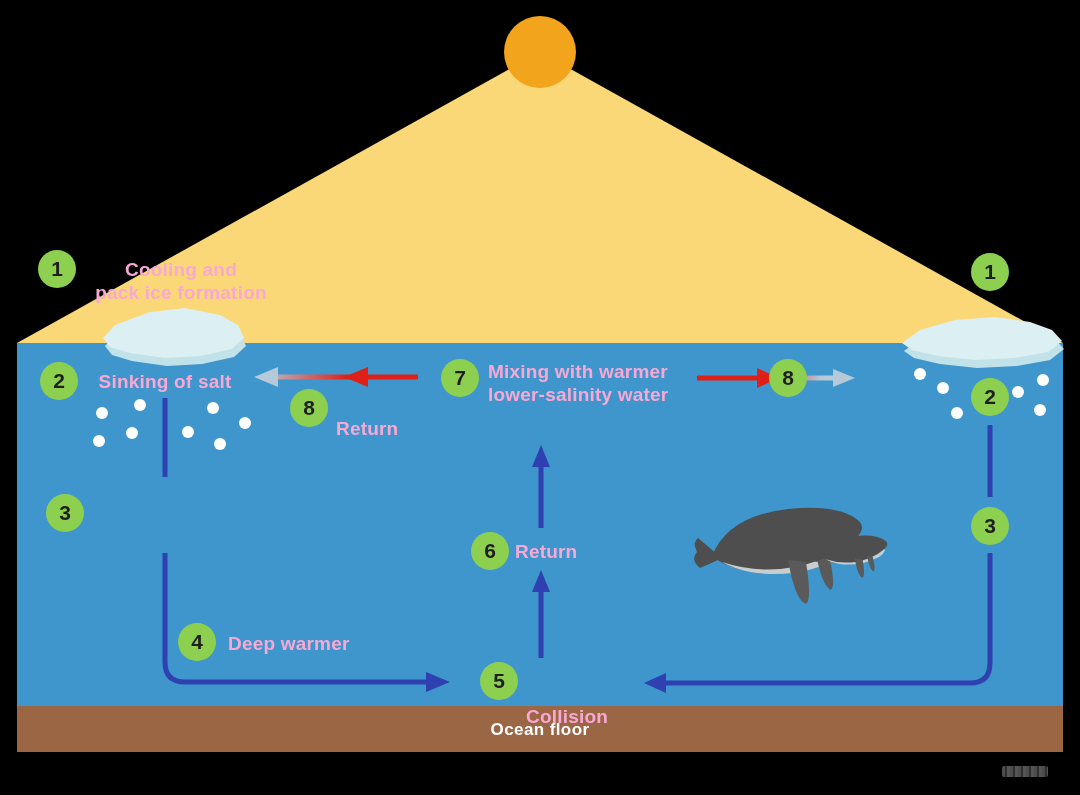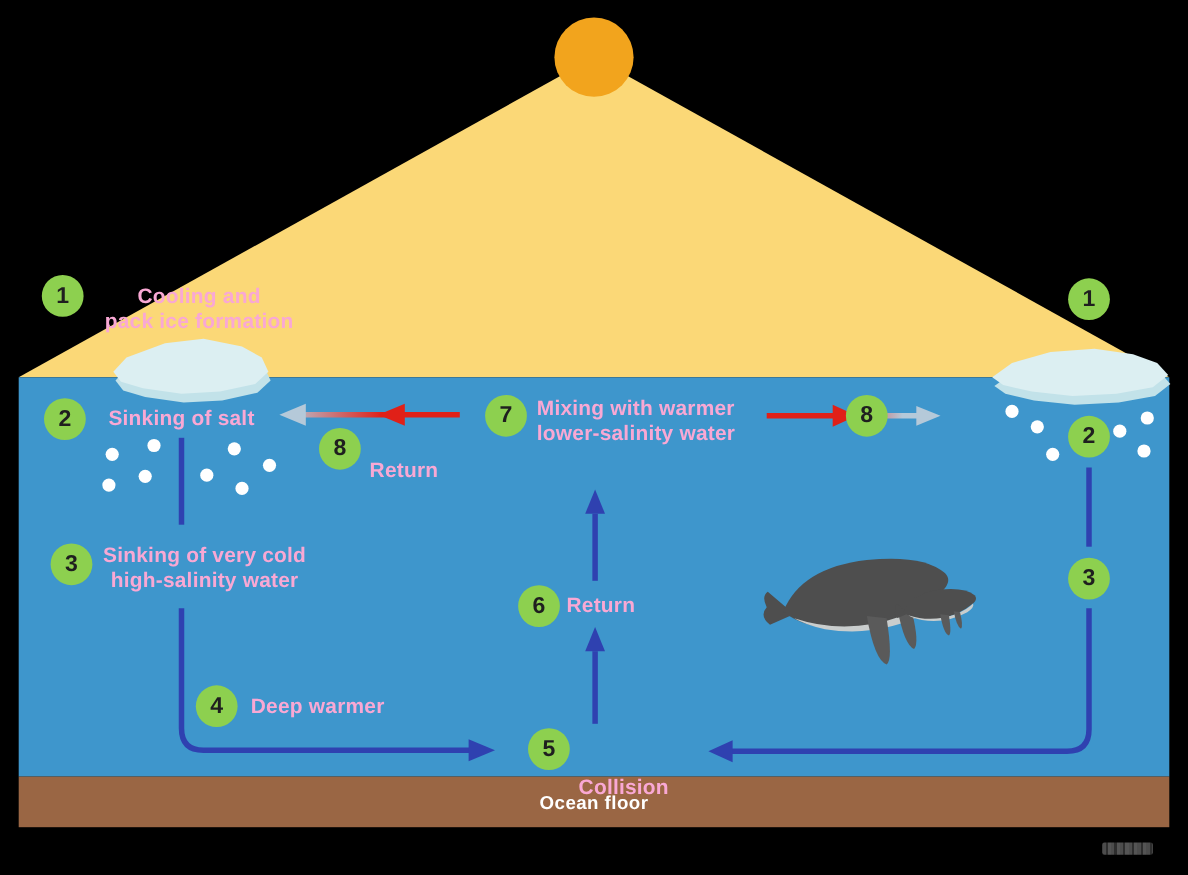--- a/index.html
+++ b/index.html
@@ -145,22 +145,20 @@
   <div class="badge" style="left:197px;top:642px">4</div>
   <div class="badge" style="left:499px;top:681px">5</div>
   <div class="badge" style="left:490px;top:551px">6</div>
   <div class="badge" style="left:460px;top:378px">7</div>
   <div class="badge" style="left:309px;top:408px">8</div>
   <div class="badge" style="left:788px;top:378px">8</div>
 
   <div class="label centered" style="left:181px;top:281px">Cooling and
 pack ice formation</div>
   <div class="label centered" style="left:165px;top:381px">Sinking of salt</div>
-  <div class="label centered" style="left:186px;top:517px">Sinking of very cold
-high-salinity water</div>
   <div class="label vcenter" style="left:228px;top:643px">Deep warmer</div>
   <div class="label vcenter" style="left:526px;top:716px">Collision</div>
   <div class="label vcenter" style="left:515px;top:551px">Return</div>
   <div class="label vcenter" style="left:488px;top:383px">Mixing with warmer
 lower-salinity water</div>
   <div class="label vcenter" style="left:336px;top:428px">Return</div>
 
   <div class="floor-label">Ocean floor</div>
 
   <div class="watermark"></div>

